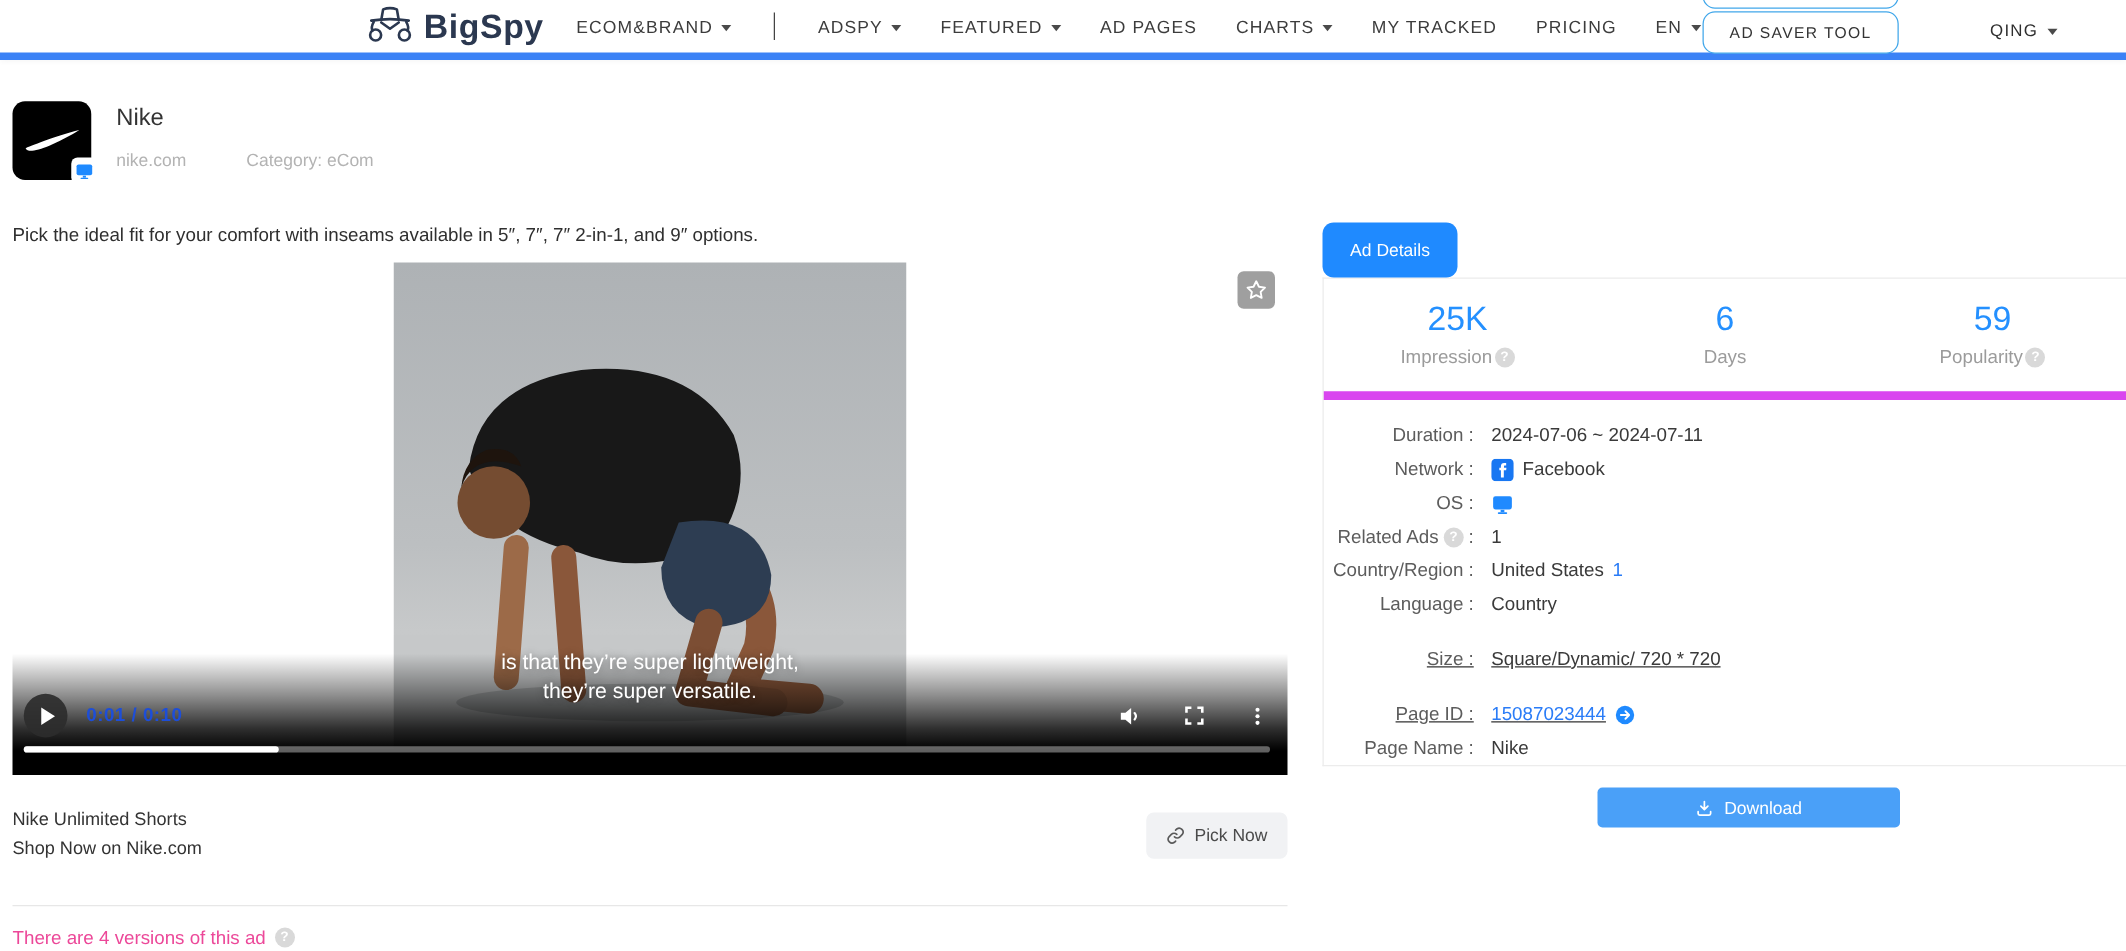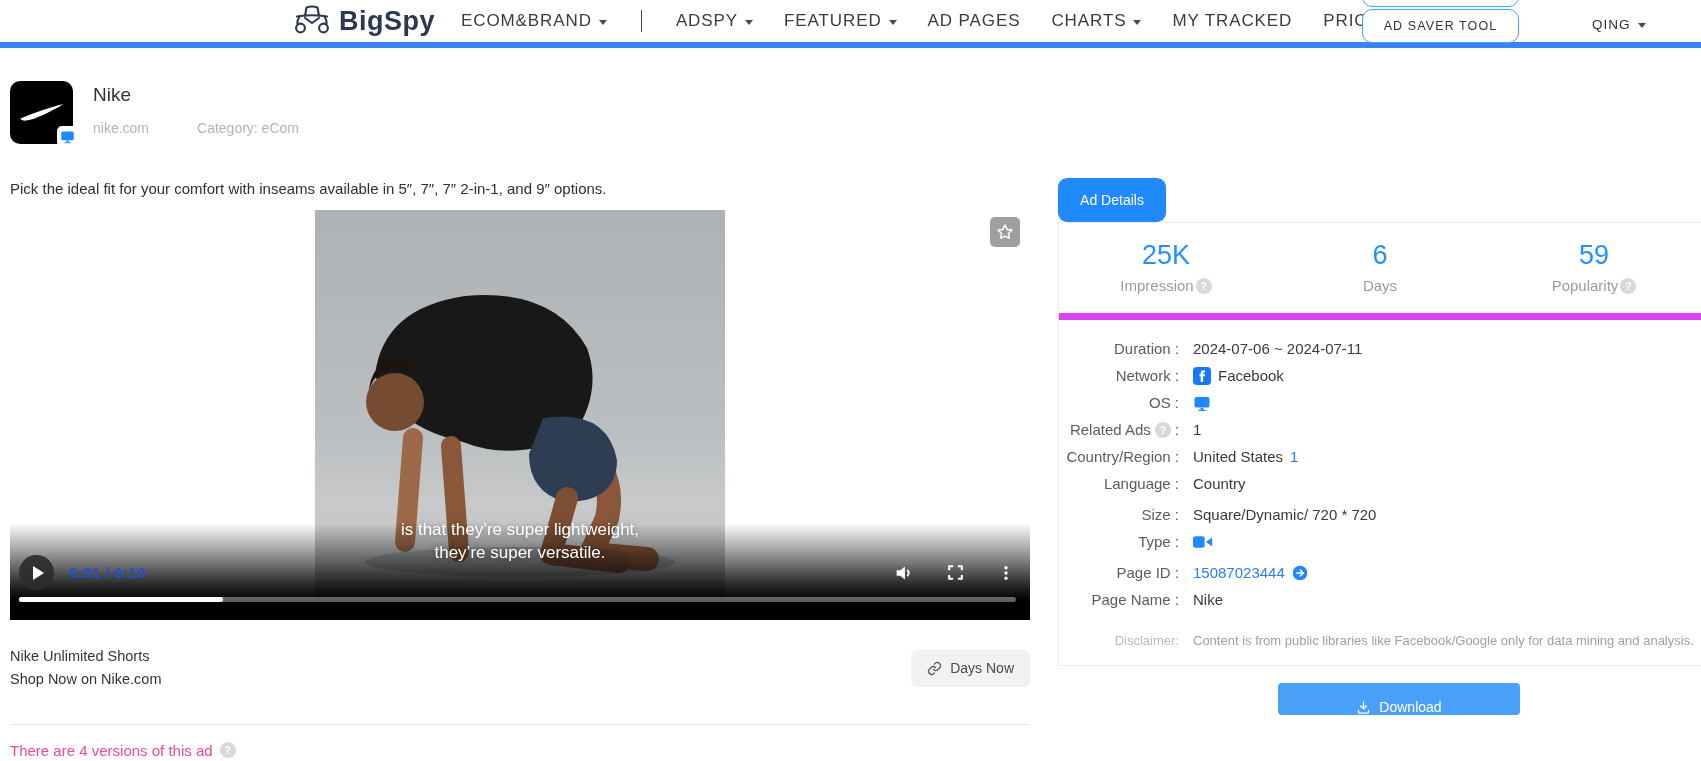--- a/index.html
+++ b/index.html
@@ -5,21 +5,21 @@
   * { margin:0; padding:0; box-sizing:border-box; }
   html,body { width:1701px; height:761px; overflow:hidden; background:#fff;
     font-family:"Liberation Sans", sans-serif; color:#333; position:relative; }
 
   
   .topnav { position:relative; height:48px; background:#fff; border-bottom:6px solid #3b82f6;
     box-shadow:0 2px 4px rgba(0,0,0,.03); display:flex; align-items:center; padding-left:292px; z-index:5; }
   .brand { display:flex; align-items:center; gap:7px; margin-right:26px; cursor:pointer; }
   .brand-text { font-size:27px; font-weight:bold; color:#2b3850; letter-spacing:.5px; }
   .nav-list { display:flex; align-items:center; gap:31px; }
-  .nav-item { display:flex; align-items:center; font-size:17px; letter-spacing:.9px; color:#3c3c3c; cursor:pointer; white-space:nowrap; }
+  .nav-item { display:flex; align-items:center; font-size:14px; letter-spacing:.9px; color:#3c3c3c; cursor:pointer; white-space:nowrap; }
   .caret { width:0; height:0; border-left:4px solid transparent; border-right:4px solid transparent;
     border-top:5px solid #4a4a4a; margin-left:7px; margin-top:2px; }
   .nav-sep { width:1px; height:22px; background:#444; margin:0 3px; }
   .saver-ghost { position:absolute; left:1362px; top:-27px; width:157px; height:34px;
     border:1px solid #41a7ea; border-radius:10px; background:#fff; }
   .saver-btn { position:absolute; left:1362px; top:9px; width:157px; height:34px; background:#fff;
     border:1px solid #41a7ea; border-radius:10px; font-size:12.5px; letter-spacing:1.1px; color:#333;
     display:flex; align-items:center; justify-content:center; cursor:pointer; font-family:inherit; }
   .user-menu { position:absolute; left:1592px; top:0; height:48px; display:flex; align-items:center;
     font-size:13.5px; letter-spacing:1px; color:#2f2f2f; cursor:pointer; }
@@ -75,27 +75,27 @@
   .panel { margin-top:0; border:1px solid #ececec; border-right:none; background:#fff; }
   .stats { display:flex; border-bottom:7px solid #d946ef; }
   .stat { flex:1; text-align:center; padding:17px 0 19px; }
   .stat-value { font-size:27px; color:#2490ff; }
   .stat-label { margin-top:6px; font-size:15px; color:#9b9b9b; display:flex; align-items:center; justify-content:center; gap:2px; }
   .rows { padding:15px 0 0; }
   .row { display:flex; align-items:center; min-height:27px; font-size:15px; }
   .row-label { width:120px; text-align:right; color:#5c5c5c; white-space:nowrap; display:flex;
     justify-content:flex-end; align-items:center; gap:4px; }
   .row-value { margin-left:14px; color:#3a3a3a; display:flex; align-items:center; gap:7px; }
-  .mt-lg { margin-top:4px; }
+  .mt-lg { margin-top:17px;text-decoration:underline; }
   .link { color:#2a7cf7; cursor:pointer; }
   .disclaimer { display:flex; align-items:flex-start; margin:20px 0 0; padding-bottom:17px; font-size:13px; }
   .disc-label { width:120px; text-align:right; color:#b9b9b9; flex:0 0 auto; }
   .disc-text { margin-left:14px; color:#a0a0a0; }
   .download-btn { margin-top:17px; margin-left:220px; width:242px; height:32px; background:#4aa0f8;
-    border:none; border-radius:4px; color:#fff; font-size:14px; display:flex; align-items:flex-end;
+    border:none; border-radius:4px; color:#fff; font-size:14px; display:flex; align-items:center;
     justify-content:center; gap:8px; cursor:pointer; font-family:inherit; }
 </style>
 </head>
 <body>
 
 <header class="topnav">
   <div class="brand">
     <svg width="40" height="36" viewBox="0 0 40 36">
       <g fill="none" stroke="#2b3850" stroke-width="2.1" stroke-linecap="round" stroke-linejoin="round">
         <path d="M13 13 L14.5 4.5 Q20 2.5 25.5 4.5 L27 13"></path>
@@ -243,21 +243,21 @@
   <div class="ad-footer">
     <div class="ad-title-lines">
       <div>Nike Unlimited Shorts</div>
       <div>Shop Now on Nike.com</div>
     </div>
     <button class="shop-btn">
       <svg width="15" height="15" viewBox="0 0 24 24" fill="none" stroke="#5a5a5a" stroke-width="2.1" stroke-linecap="round">
         <path d="M10.5 13.5a5 5 0 0 0 7 0l3-3a5 5 0 0 0-7-7L12 5"></path>
         <path d="M13.5 10.5a5 5 0 0 0-7 0l-3 3a5 5 0 0 0 7 7l1.5-1.5"></path>
       </svg>
-      <span>Days Now</span>
+      <span>Pick Now</span>
     </button>
   </div>
 
   <div class="divider"></div>
 
   <div class="versions">
     <span>There are 4 versions of this ad</span>
     <span class="q-icon"></span>
   </div>
 </div>
@@ -332,46 +332,33 @@
         </span>
       </div>
       <div class="row">
         <span class="row-label">Language :</span>
         <span class="row-value">Country</span>
       </div>
       <div class="row mt-lg">
         <span class="row-label">Size :</span>
         <span class="row-value">Square/Dynamic/ 720 * 720</span>
       </div>
-      <div class="row">
-        <span class="row-label">Type :</span>
-        <span class="row-value">
-          <svg width="20" height="16" viewBox="0 0 24 18" fill="#1f8aff">
-            <rect x="0" y="2" width="14" height="14" rx="3"></rect>
-            <path d="M15.5 9 23 3.5v11L15.5 9z"></path>
-          </svg>
-        </span>
-      </div>
       <div class="row mt-lg">
         <span class="row-label">Page ID :</span>
         <span class="row-value">
           <a class="link">15087023444</a>
           <svg width="16" height="16" viewBox="0 0 24 24">
             <circle cx="12" cy="12" r="11" fill="#1f8aff"></circle>
             <path d="M7 12h9M12.5 7.5 17 12l-4.5 4.5" stroke="#fff" stroke-width="2.2" fill="none" stroke-linecap="round" stroke-linejoin="round"></path>
           </svg>
         </span>
       </div>
       <div class="row">
         <span class="row-label">Page Name :</span>
         <span class="row-value">Nike</span>
-      </div>
-      <div class="disclaimer">
-        <span class="disc-label">Disclaimer:</span>
-        <span class="disc-text">Content is from public libraries like Facebook/Google only for data mining and analysis.</span>
       </div>
     </div>
   </div>
 
   <button class="download-btn">
     <svg width="15" height="15" viewBox="0 0 24 24" fill="none" stroke="#fff" stroke-width="2.2" stroke-linecap="round" stroke-linejoin="round">
       <path d="M12 3.5v10M7.5 9.5 12 14l4.5-4.5"></path>
       <path d="M4 16.5v2.5a2 2 0 0 0 2 2h12a2 2 0 0 0 2-2v-2.5"></path>
     </svg>
     <span>Download</span>

